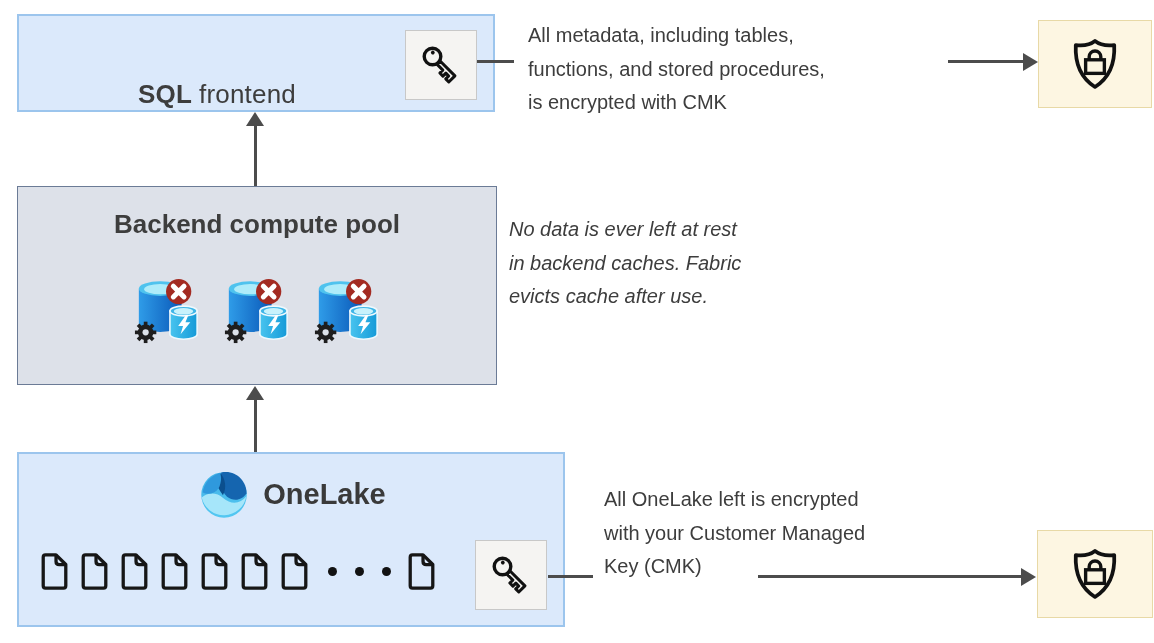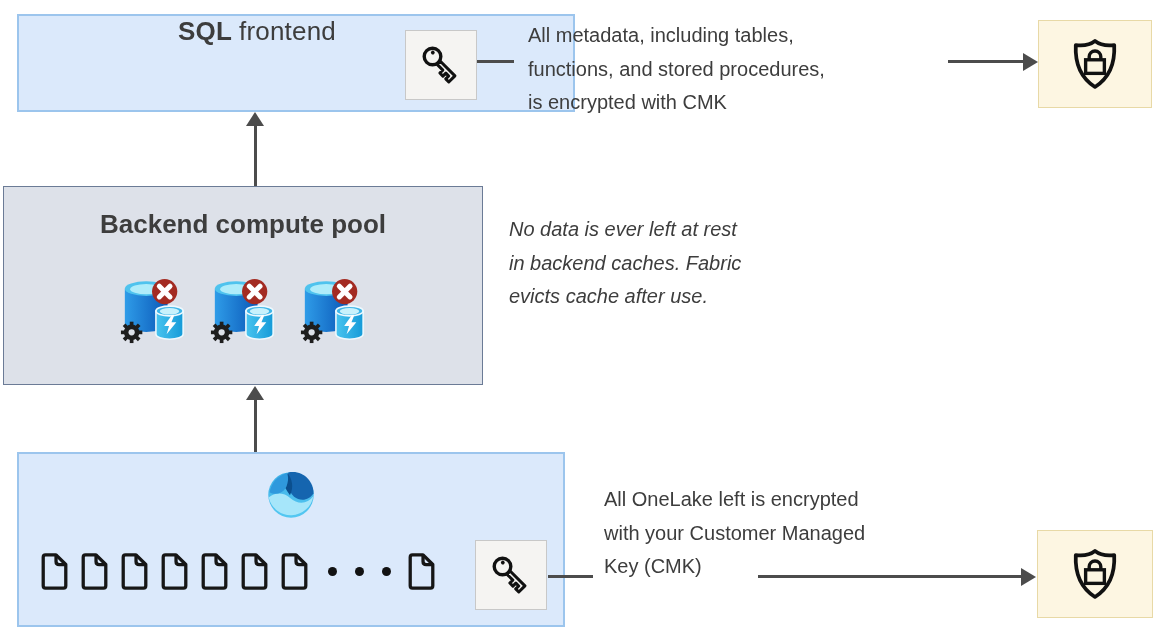--- a/index.html
+++ b/index.html
@@ -4,26 +4,26 @@
 <style>
   html,body{margin:0;padding:0;}
   body{
     width:1154px;height:643px;position:relative;background:#ffffff;
     font-family:"Liberation Sans", sans-serif;color:#3d3d3d;overflow:hidden;
   }
   .abs{position:absolute;}
 
   
   .blue-box{background:#dbe9fb;border:2px solid #9cc5ed;box-sizing:border-box;}
-  #sql-box{left:17px;top:14px;width:558px;height:98px;display:flex;align-items:flex-start;justify-content:center;}
+  #sql-box{left:17px;top:14px;width:478px;height:98px;display:flex;align-items:flex-end;justify-content:center;}
   #sql-title{font-size:26px;letter-spacing:.2px;margin-right:78px;white-space:nowrap;}
   #sql-title .b{font-weight:700;}
   #sql-title .r{font-weight:400;margin-left:7px;}
 
-  #backend-box{left:3px;top:186px;width:480px;height:199px;background:#dde1e9;border:1.5px solid #6b7b96;box-sizing:border-box;}
+  #backend-box{left:17px;top:186px;width:480px;height:199px;background:#dde1e9;border:1.5px solid #6b7b96;box-sizing:border-box;}
   #backend-title{margin-top:22px;text-align:center;font-weight:700;font-size:26px;}
   #cache-row{position:absolute;left:0;right:0;top:88px;display:flex;justify-content:center;gap:22px;}
   .cache-ic{width:68px;height:72px;}
 
   #onelake-box{left:17px;top:452px;width:548px;height:175px;}
   #onelake-header{position:absolute;left:0;right:0;top:12px;display:flex;align-items:center;justify-content:center;gap:11px;}
   #onelake-title{font-weight:700;font-size:29px;color:#3a3a3a;}
   #onelake-logo{width:56px;height:56px;}
   #docs-row{position:absolute;left:20px;top:98px;display:flex;align-items:center;}
   .doc-ic{width:31px;height:39px;margin-right:9px;}
@@ -176,20 +176,21 @@
 
 <div class="abs note" id="note-cache">No data is ever left at rest
 in backend caches. Fabric
 evicts cache after use.</div>
 
 <div class="abs blue-box" id="onelake-box">
   <div id="onelake-header">
     <svg id="onelake-logo">
         <use href="#sym-onelake"></use>
       </svg>
+    <span id="onelake-title">OneLake</span>
   </div>
   <div id="docs-row">
     <svg class="doc-ic">
         <use href="#sym-doc"></use>
       </svg>
     <svg class="doc-ic">
         <use href="#sym-doc"></use>
       </svg>
     <svg class="doc-ic">
         <use href="#sym-doc"></use>

